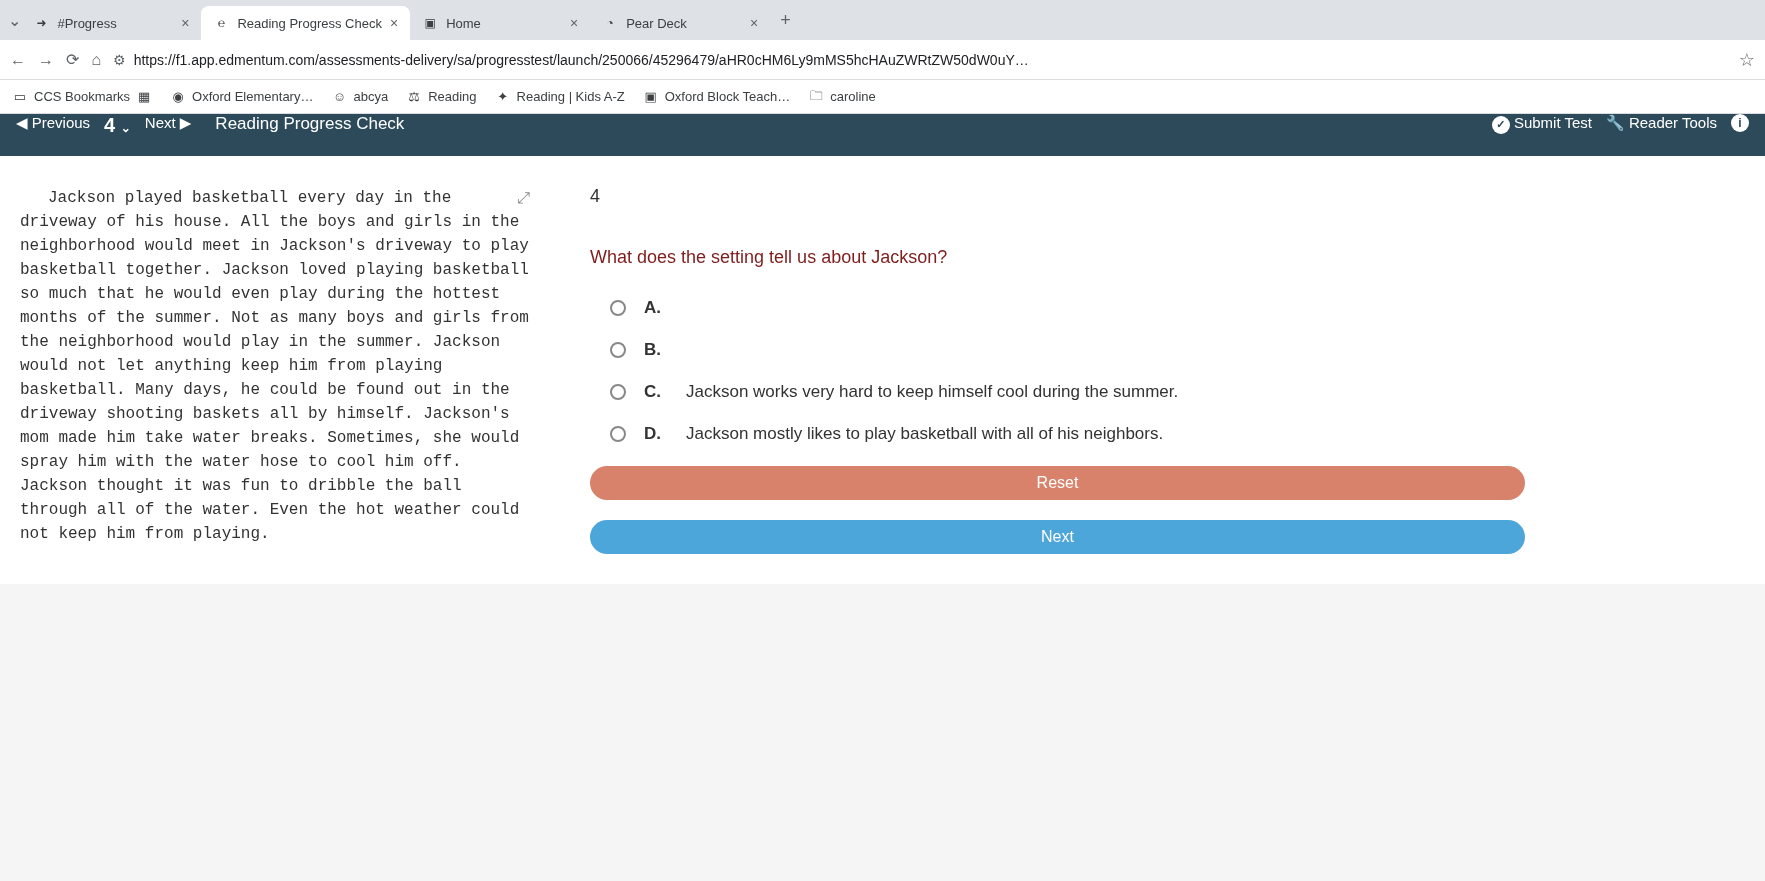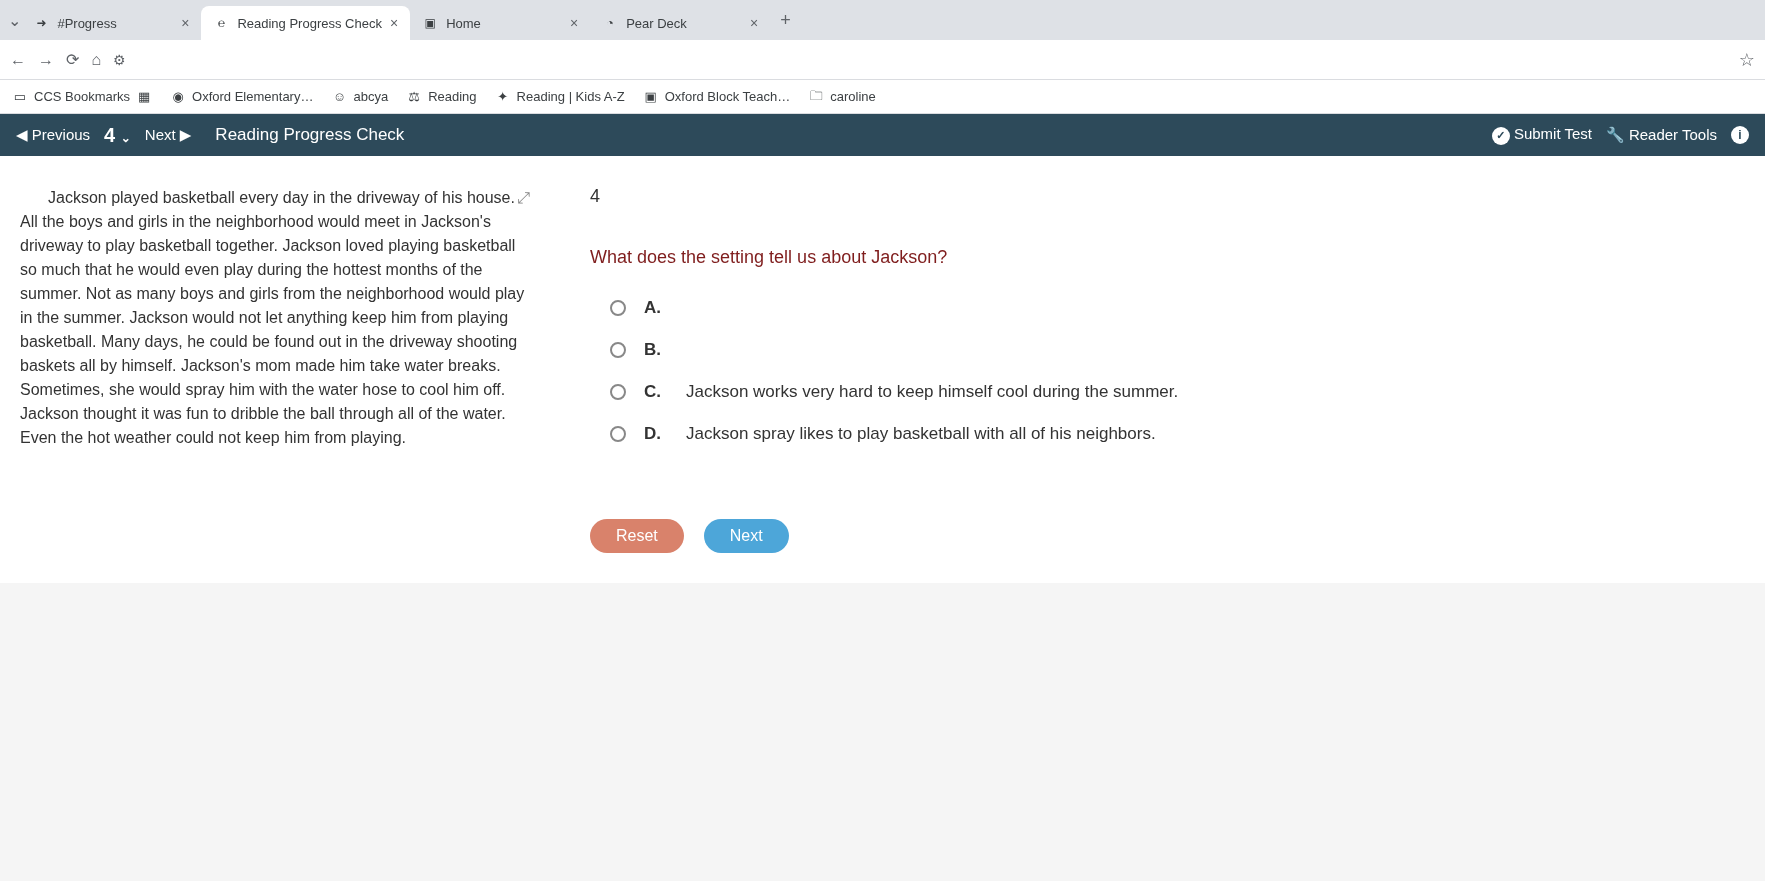--- a/index.html
+++ b/index.html
@@ -17,44 +17,44 @@
 .nav-icon { font-size: 16px; color: #5f6368; cursor: pointer; }
 .url-area { flex: 1; display: flex; align-items: center; gap: 8px; font-size: 14px; color: #5f6368; }
 .url-area .url { color: #202124; }
 .star { font-size: 18px; color: #5f6368; }
 
 .bookmarks-bar { display: flex; align-items: center; background: #fff; height: 34px; padding: 0 12px; gap: 18px; font-size: 13px; color: #3c4043; border-bottom: 1px solid #dadce0; }
 .bookmark { display: flex; align-items: center; gap: 6px; cursor: pointer; }
 .bm-icon { width: 16px; height: 16px; display: inline-flex; align-items: center; justify-content: center; font-size: 13px; }
 
 
-.app-header { display: flex; align-items: center; background: #2d4a5a; color: #fff; height: 42px; padding: 0 16px; gap: 14px; font-size: 15px; }
+.app-header { display: flex; align-items: flex-start; background: #2d4a5a; color: #fff; height: 42px; padding: 0 16px; gap: 14px; font-size: 15px; }
 .app-header .qnum { font-size: 20px; font-weight: bold; }
 .app-header .dropdown-caret { font-size: 12px; }
 .app-header .title { margin-left: 10px; font-size: 17px; }
 .app-header .spacer { flex: 1; }
 .app-header .check { display: inline-flex; align-items: center; justify-content: center; width: 18px; height: 18px; border-radius: 50%; background: #fff; color: #2d4a5a; font-size: 11px; font-weight: bold; }
 .app-header .tool-icon { font-size: 15px; }
 .app-header .info { display: inline-flex; align-items: center; justify-content: center; width: 18px; height: 18px; border-radius: 50%; background: #fff; color: #2d4a5a; font-size: 12px; font-weight: bold; }
 
 
 .content { display: flex; background: #fff; padding: 30px 20px; gap: 40px; }
 .passage { width: 510px; font-size: 16px; color: #333; line-height: 1.5; position: relative; }
-.passage .indent { text-indent: 28px; }
+.passage .indent { text-indent: 28px; font-family: Liberation Mono, monospace; }
 .expand-icon { position: absolute; top: 0; right: 0; font-size: 16px; color: #888; cursor: pointer; }
 
 .question-area { flex: 1; padding: 0 20px; }
 .q-number { font-size: 18px; color: #333; margin-bottom: 40px; }
 .q-text { font-size: 18px; color: #7f1d1d; margin-bottom: 30px; }
 .options { display: flex; flex-direction: column; gap: 22px; margin-left: 20px; }
 .option { display: flex; align-items: center; gap: 18px; font-size: 17px; color: #333; cursor: pointer; }
 .radio { width: 16px; height: 16px; border: 2px solid #888; border-radius: 50%; flex-shrink: 0; }
 .opt-letter { font-weight: bold; width: 24px; }
 
-.buttons { display: flex; gap: 20px; justify-content: flex-start; margin-top: 75px; padding-right: 200px; }
+.buttons { display: flex; gap: 20px; justify-content: center; margin-top: 22px; padding-right: 200px; flex-direction: column; }
 .btn { padding: 8px 26px; border-radius: 20px; border: none; font-size: 16px; color: #fff; cursor: pointer; }
 .btn-reset { background: #d9826b; }
 .btn-next { background: #4da6d9; }
 </style>
 </head>
 <body>
 
 <div class="browser-tabs">
   <span class="nav-icon">⌄</span>
   <div class="tab">
@@ -80,20 +80,21 @@
   <span class="new-tab">+</span>
 </div>
 
 <div class="address-bar">
   <span class="nav-icon">←</span>
   <span class="nav-icon">→</span>
   <span class="nav-icon">⟳</span>
   <span class="nav-icon">⌂</span>
   <div class="url-area">
     <span>⚙</span>
+    <span class="url">https://f1.app.edmentum.com/assessments-delivery/sa/progresstest/launch/250066/45296479/aHR0cHM6Ly9mMS5hcHAuZWRtZW50dW0uY…</span>
   </div>
   <span class="star">☆</span>
 </div>
 
 <div class="bookmarks-bar">
   <div class="bookmark">
     <span class="bm-icon">▭</span>
     <span>CCS Bookmarks</span>
     <span class="bm-icon">▦</span>
   </div>
@@ -161,21 +162,21 @@
         <span class="opt-letter">B.</span>
       </div>
       <div class="option">
         <span class="radio"></span>
         <span class="opt-letter">C.</span>
         <span>Jackson works very hard to keep himself cool during the summer.</span>
       </div>
       <div class="option">
         <span class="radio"></span>
         <span class="opt-letter">D.</span>
-        <span>Jackson spray likes to play basketball with all of his neighbors.</span>
+        <span>Jackson mostly likes to play basketball with all of his neighbors.</span>
       </div>
     </div>
     <div class="buttons">
       <button class="btn btn-reset">Reset</button>
       <button class="btn btn-next">Next</button>
     </div>
   </div>
 </div>
 
 </body></html>

